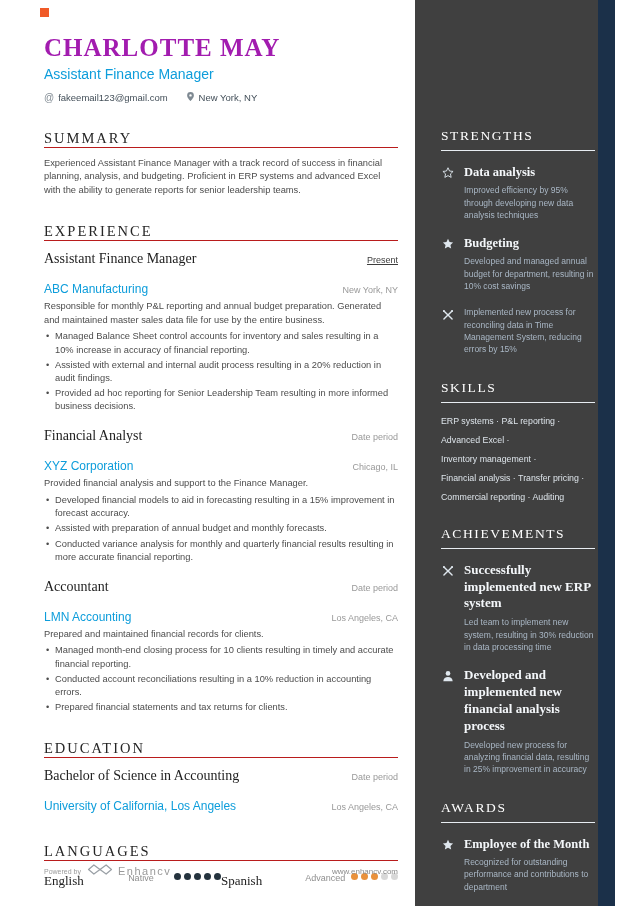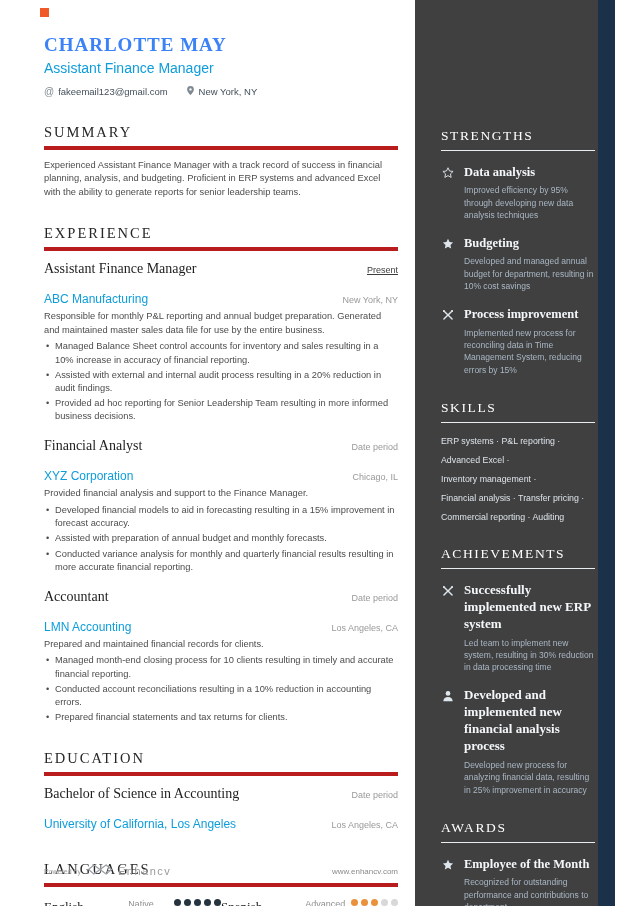--- a/index.html
+++ b/index.html
@@ -4,28 +4,28 @@
 <style>
   * { margin:0; padding:0; box-sizing:border-box; }
   html,body { width:640px; height:906px; overflow:hidden; }
   body { font-family:"Liberation Sans", sans-serif; background:#fff; }
   .page { position:relative; width:640px; height:906px; display:flex; background:#fff; }
 
   
   .main { width:415px; padding:34px 17px 0 44px; position:relative; }
   .brand-square { position:absolute; top:8px; left:40px; width:9px; height:9px; background:#f05a28; }
 
-  .name { font-family:"Liberation Serif", serif; font-size:19px; font-weight:700; letter-spacing:1px; color:#3b82f6; }
+  .name { font-family:"Liberation Serif", serif; font-size:25px; font-weight:700; letter-spacing:1px; color:#a21caf; }
   .person-title { color:#0d9ddb; font-size:14px; margin-top:4px; }
   .contact-row { display:flex; gap:18px; align-items:center; margin-top:9px; font-size:9.5px; color:#434f59; }
   .contact-item { display:flex; gap:4px; align-items:center; }
   .at-glyph { color:#828c94; font-size:10px; }
 
   .section { margin-top:26px; }
-  .section-heading { font-family:"Liberation Serif", serif; font-size:14.5px; font-weight:400; letter-spacing:2px; color:#262626; padding-bottom:5px; border-bottom:4px solid #b91c1c; margin-bottom:9px; }
+  .section-heading { font-family:"Liberation Serif", serif; font-size:14.5px; font-weight:400; letter-spacing:2px; color:#262626; border-bottom:1px solid #b91c1c; margin-bottom:9px; }
 
   .job { margin-top:10px; margin-bottom:15px; }
   .row { display:flex; justify-content:space-between; align-items:baseline; }
   .job-title { font-family:"Liberation Serif", serif; font-size:14px; font-weight:500; color:#1d1d1d; }
   .job-meta { font-size:9px; color:#999; }
   .job-meta.dark { color:#3d3d3d;text-decoration:underline; }
   .company { color:#0d9ddb; font-size:12px; font-weight:500; margin:15px 0 4px; }
   .body-text { font-size:9.3px; color:#4c4c4c; line-height:1.45; }
   .bullets { list-style:none; margin-top:3px; }
   .bullets li { position:relative; padding-left:11px; font-size:9.3px; color:#4c4c4c; line-height:1.42; margin-bottom:2px; }
@@ -236,21 +236,20 @@
           <svg width="14" height="14" viewBox="0 0 24 24">
               <g stroke="#dfe7ee" stroke-width="2.4" stroke-linecap="round">
                 <line x1="5" y1="5" x2="19" y2="19"></line>
                 <line x1="19" y1="5" x2="5" y2="19"></line>
               </g>
               <circle cx="5" cy="5" r="1.7" fill="#dfe7ee"></circle>
               <circle cx="19" cy="5" r="1.7" fill="#dfe7ee"></circle>
             </svg>
         </span>
         <div>
-          <div class="side-item-title">Process improvement</div>
           <div class="side-item-desc">Implemented new process for reconciling data in Time Management System, reducing errors by 15%</div>
         </div>
       </div>
     </div>
 
     <div class="side-section">
       <div class="side-heading">SKILLS</div>
       <div class="skills-line">ERP systems · P&amp;L reporting ·</div>
       <div class="skills-line">Advanced Excel ·</div>
       <div class="skills-line">Inventory management ·</div>

